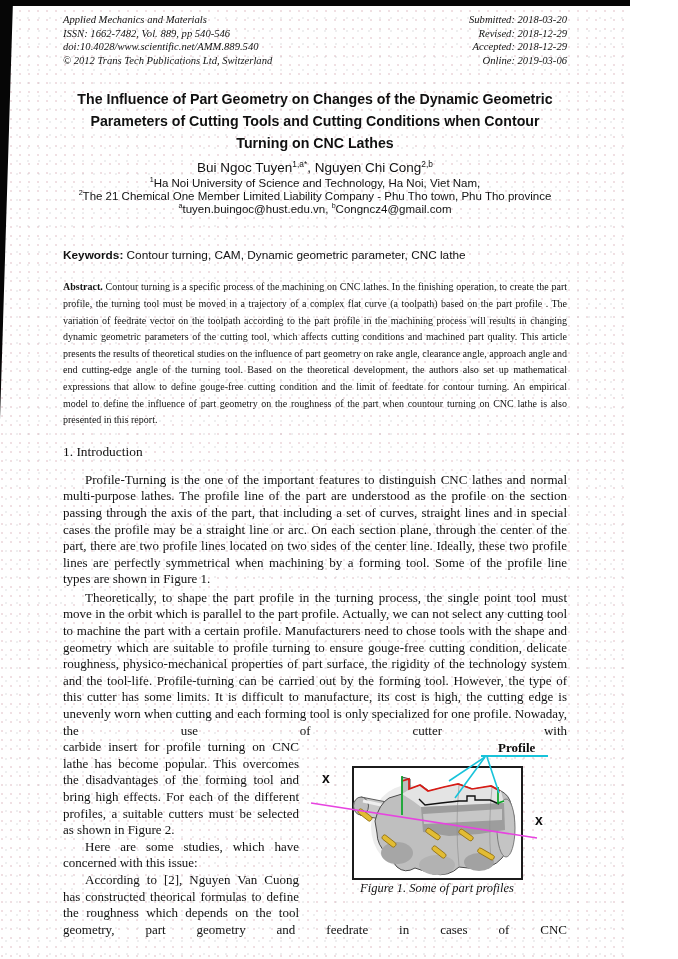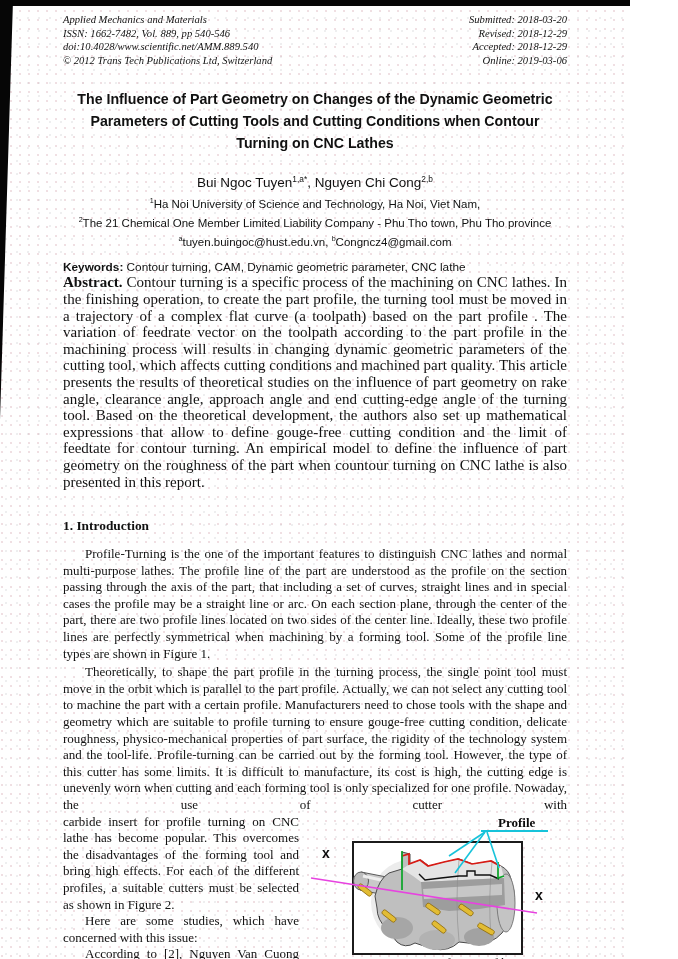--- a/index.html
+++ b/index.html
@@ -22,31 +22,31 @@
   .scan-wedge{position:absolute;top:0;left:0;width:13px;height:420px;background:#060606;
     clip-path:polygon(0 0,100% 0,0 100%);}
   
   .meta{display:flex;justify-content:space-between;padding-top:13px;
     font-style:italic;font-size:10.6px;line-height:13.6px;}
   .meta .right{text-align:right;}
   
   .paper-title{font-family:"Liberation Sans","DejaVu Sans",sans-serif;font-weight:bold;
     font-size:14.2px;line-height:22px;text-align:center;margin:21px auto 0;max-width:560px;}
   .authors{font-family:"Liberation Sans","DejaVu Sans",sans-serif;font-size:13.5px;
-    text-align:center;margin-top:20px;line-height:18px;}
+    text-align:center;margin-top:5px;line-height:18px;}
   .authors sup, .affil sup, .emails sup{font-size:.62em;vertical-align:super;line-height:0;}
   .affil,.emails{font-family:"Liberation Sans","DejaVu Sans",sans-serif;font-size:11.5px;
-    text-align:center;margin-top:6px;line-height:13px;}
+    text-align:center;line-height:13px;}
   .keywords{font-family:"Liberation Sans","DejaVu Sans",sans-serif;font-size:11.8px;
-    margin-top:11px;line-height:14px;}
+    margin-top:32px;line-height:14px;}
   .keywords .lbl{font-weight:bold;}
   
-  .abstract{margin-top:0;font-size:15px;line-height:16.6px;text-align:justify;}
+  .abstract{margin-top:17px;font-size:10px;line-height:16.6px;text-align:justify;}
   .abstract .lbl{font-weight:bold;}
-  .sec-head{margin-top:27px;font-size:13.4px;font-weight:bold;line-height:17px;}
+  .sec-head{margin-top:14px;font-size:13.4px;font-weight:normal;line-height:17px;}
   p.bp{margin:0;font-size:13px;line-height:16.6px;text-align:justify;text-indent:22px;}
   p.bp.first{margin-top:12px;}
   p.bp.stretch{text-align-last:justify;}
   p.bp.cont{text-indent:0;}
   
   .figwrap{float:right;width:258px;height:160px;position:relative;margin:2px 0 4px 10px;
     font-size:0;line-height:0;text-indent:0;}
   .figwrap svg{position:absolute;left:0;top:0;}
   .profile-label{position:absolute;left:189px;top:0;font-family:"Liberation Serif",serif;
     font-weight:bold;font-size:13px;line-height:14px;color:#0a0a0a;}

